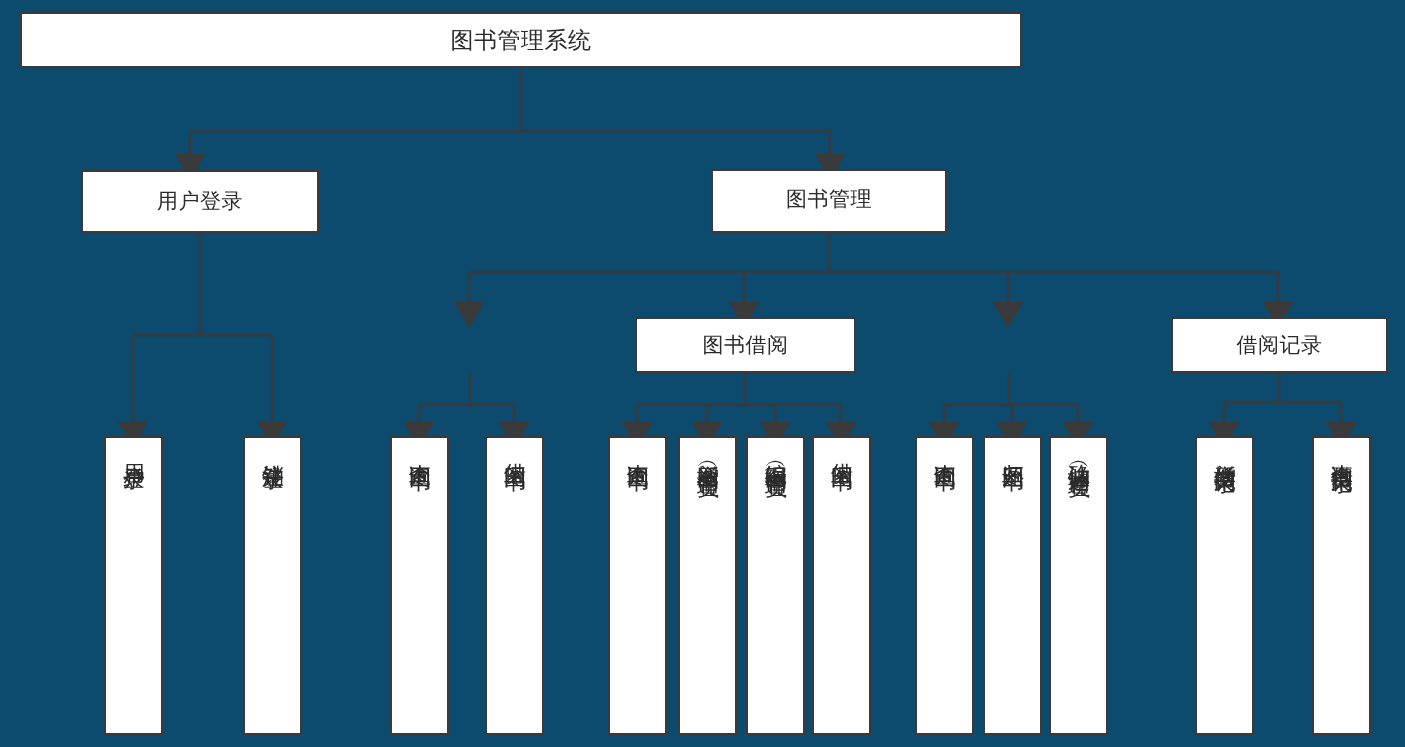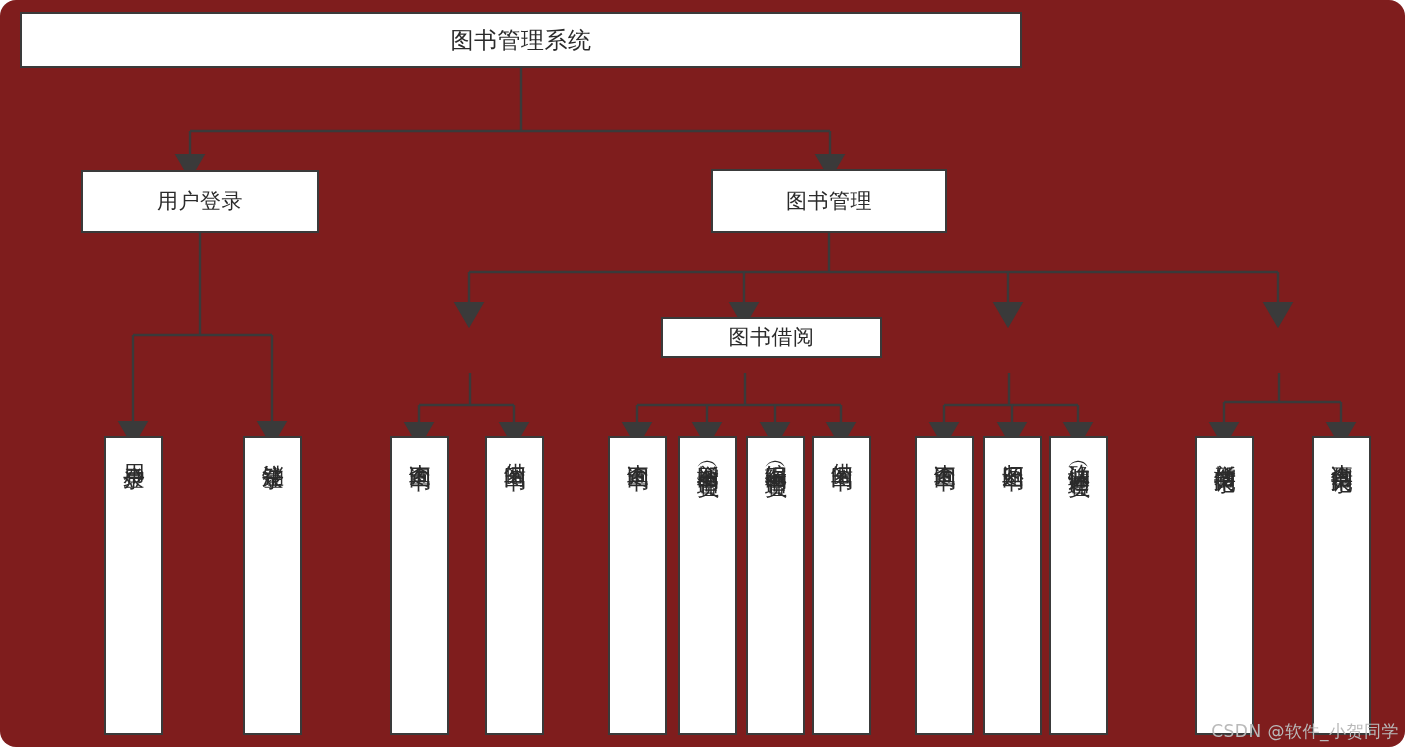--- a/index.html
+++ b/index.html
@@ -8,23 +8,22 @@
     padding: 0;
     background: #ffffff;
   }
   body {
     font-family: "DejaVu Sans", "Liberation Sans", sans-serif;
   }
   #diagram-root {
     position: relative;
     width: 1405px;
     height: 747px;
-    background: #7f1d1d;
+    background: #0c4a6e;
     overflow: hidden;
-    border-radius: 16px;
   }
   #connector-layer {
     position: absolute;
     left: 0;
     top: 0;
     width: 1405px;
     height: 747px;
   }
   .node {
     position: absolute;
@@ -128,30 +127,33 @@
   </svg>
 
   <div class="node root" style="left:20px; top:12px; width:1002px; height:56px;">
     <span class="node-label">图书管理系统</span>
   </div>
 
   <div class="node" style="left:81px; top:170px; width:238px; height:63px;">
     <span class="node-label">用户登录</span>
   </div>
 
-  <div class="node" style="left:711px; top:169px; width:236px; height:64px;">
+  <div class="node" style="left:711px; top:169px; width:236px; height:64px;font-family:Liberation Mono, monospace;">
     <span class="node-label">图书管理</span>
   </div>
 
 
-  <div class="node" style="left:635px; top:317px; width:221px; height:41px;margin-left:26px;">
+  <div class="node" style="left:635px; top:317px; width:221px; height:56px;">
     <span class="node-label">图书借阅</span>
   </div>
 
 
+  <div class="node" style="left:1171px; top:317px; width:217px; height:56px;">
+    <span class="node-label">借阅记录</span>
+  </div>
 
   <div class="node vertical" style="left:104px; top:436px; width:59px; height:299px;">
     <span class="node-label">用户登录</span>
   </div>
 
   <div class="node vertical" style="left:243px; top:436px; width:59px; height:299px;">
     <span class="node-label">注销登录</span>
   </div>
 
   <div class="node vertical" style="left:390px; top:436px; width:59px; height:299px;">
@@ -191,15 +193,14 @@
   </div>
 
   <div class="node vertical" style="left:1195px; top:436px; width:59px; height:299px;">
     <span class="node-label">新增借阅记录</span>
   </div>
 
   <div class="node vertical" style="left:1312px; top:436px; width:59px; height:299px;">
     <span class="node-label">查询借阅记录</span>
   </div>
 
-  <div id="watermark">CSDN @软件_小贺同学</div>
 
 </div>
 
 </body></html>

